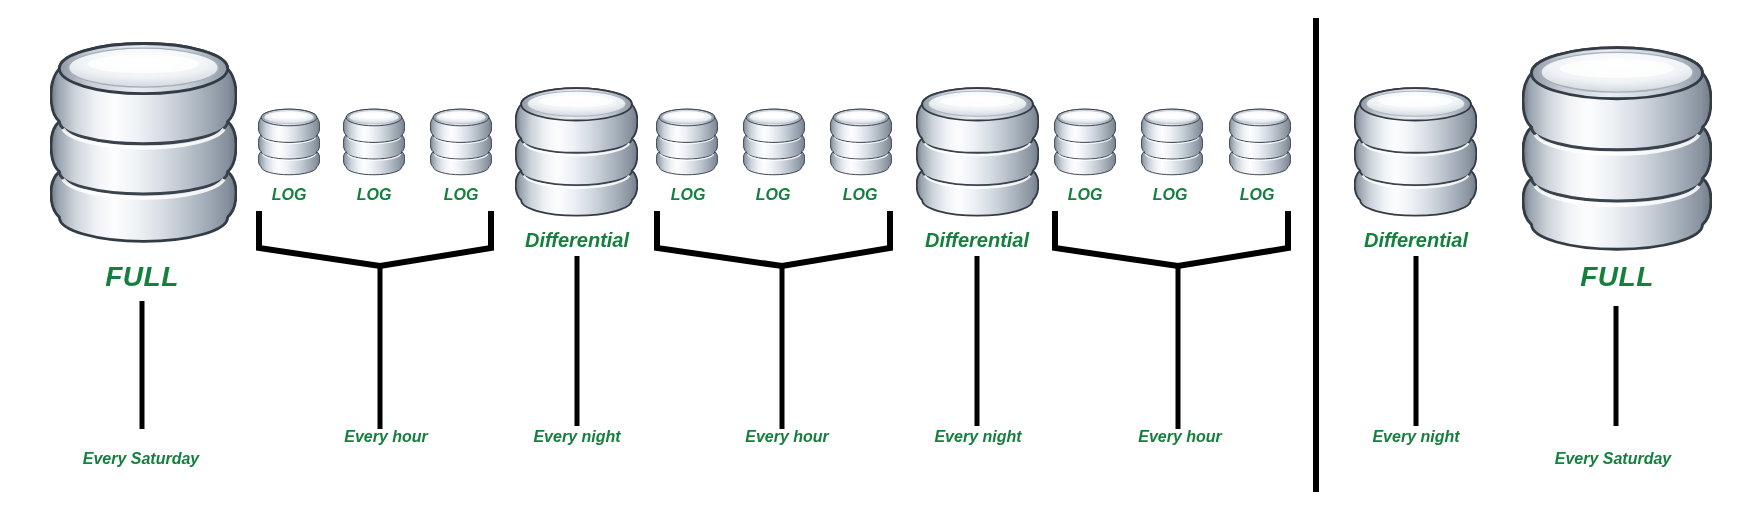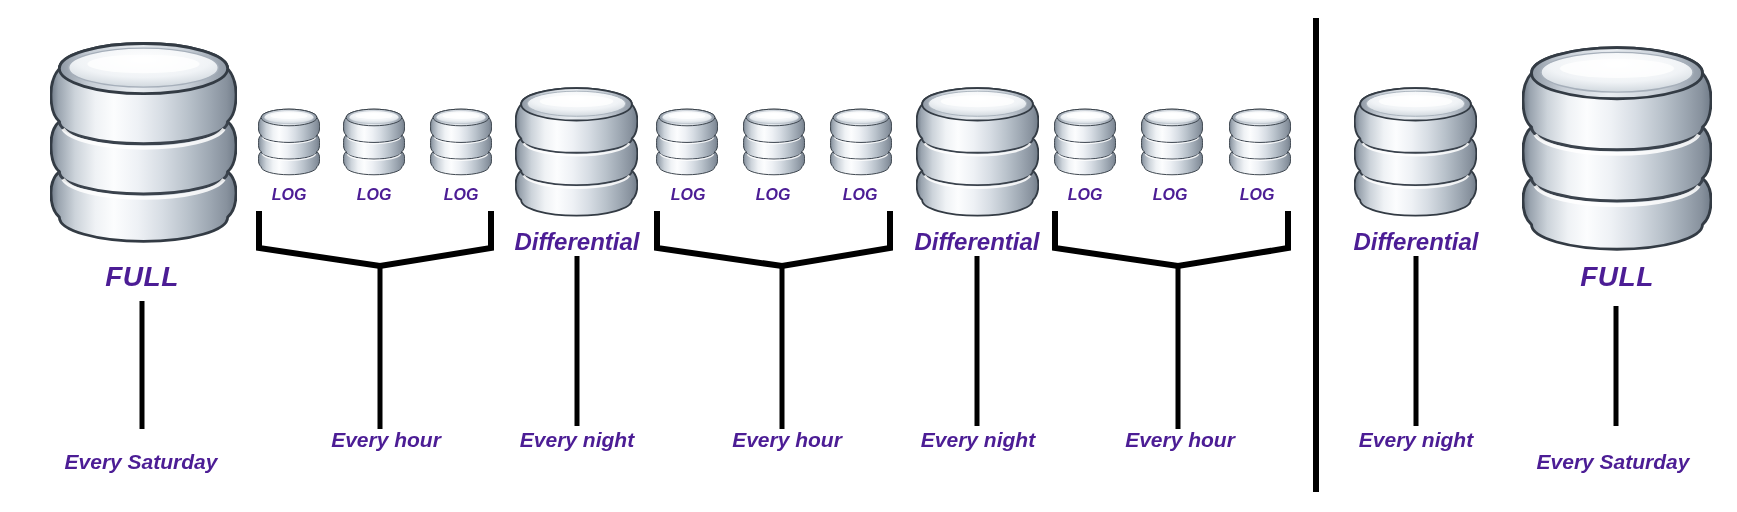--- a/index.html
+++ b/index.html
@@ -9,26 +9,26 @@
     background:#ffffff;
     font-family:"Liberation Sans",sans-serif;
     overflow:hidden;
   }
   svg.lines{position:absolute;left:0;top:0;width:1737px;height:512px}
   .db{position:absolute;display:block}
   .t{
     position:absolute;
     transform:translateX(-50%);
     font-style:italic;font-weight:bold;
-    color:#4c1d95;white-space:nowrap;line-height:1.1;
+    color:#15803d;white-space:nowrap;line-height:1.1;
   }
   .t.full{font-size:28px;letter-spacing:.5px}
-  .t.diff{font-size:24px}
+  .t.diff{font-size:20px}
   .t.log{font-size:16px}
-  .t.sched{font-size:21px}
+  .t.sched{font-size:16px}
 </style>
 </head>
 <body>
 
 <div class="canvas">
 
   <svg width="0" height="0" style="position:absolute" aria-hidden="true">
     <defs>
       <linearGradient id="gBody" x1="0" y1="0" x2="1" y2="0">
         <stop offset="0" stop-color="#6f7a87"></stop>

